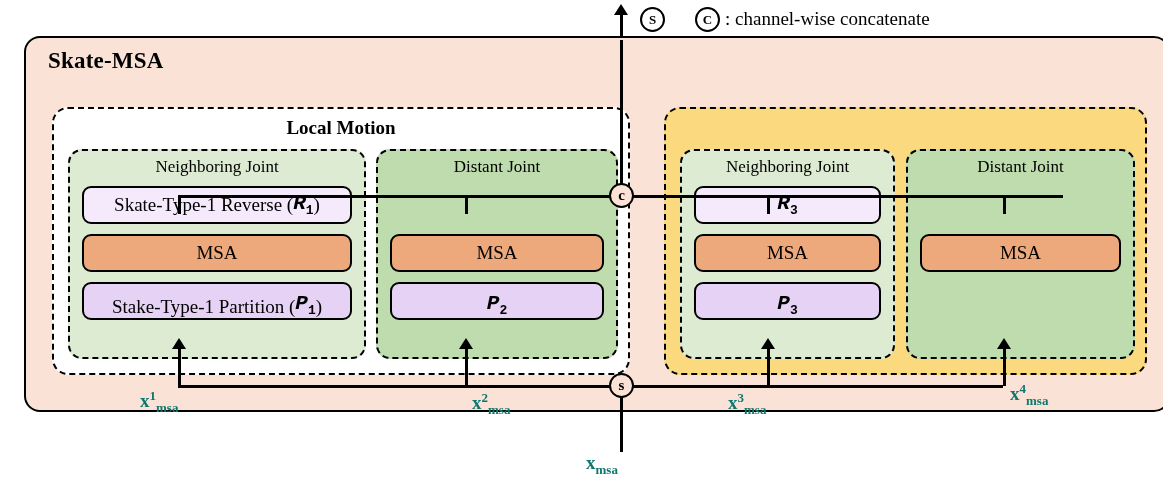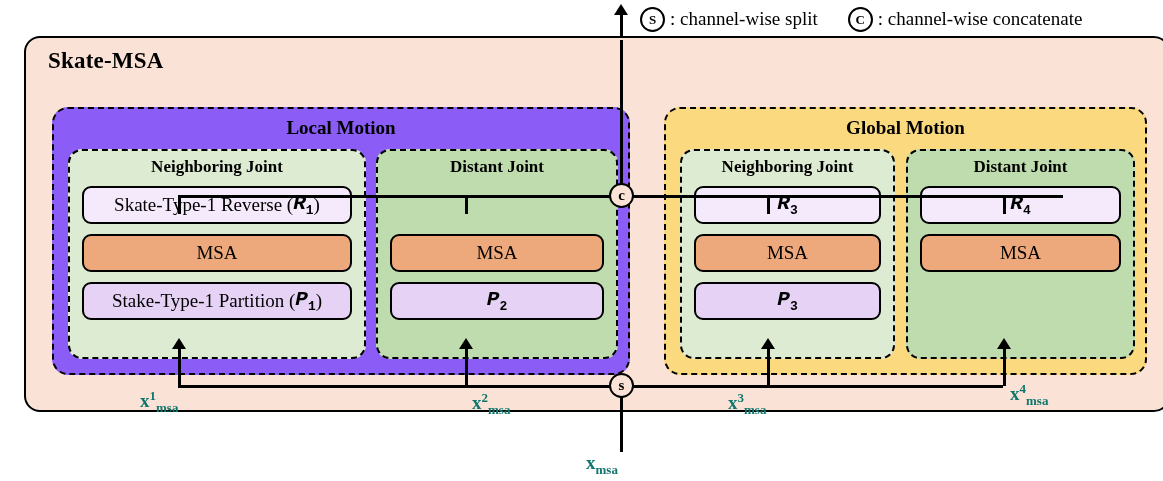--- a/index.html
+++ b/index.html
@@ -52,21 +52,21 @@
     letter-spacing: .2px;
   }
 
   
   .motion {
     position: absolute;
     border: 2.6px dashed #000;
     border-radius: 16px;
     box-sizing: border-box;
   }
-  .motion-local  { left: 26px;  top: 69px; width: 578px; height: 268px; background: #8b5cf6; }
+  .motion-local  { left: 26px;  top: 69px; width: 578px; height: 268px; background: #ffffff; }
   .motion-global { left: 638px; top: 69px; width: 483px; height: 268px; background: #fbd97f; }
   .motion-title {
     position: absolute; left: 0; right: 0; top: 8px;
     text-align: center;
     font-size: 19px; font-weight: bold; color: #000;
   }
 
   
   .joint {
     position: absolute;
@@ -77,38 +77,38 @@
   }
   .joint-neighbor { background: #dcebd2; }
   .joint-distant  { background: #bedcae; }
   .j1 { left: 14px;  width: 298px; }
   .j2 { left: 322px; width: 242px; }
   .j3 { left: 14px;  width: 215px; }
   .j4 { left: 240px; width: 229px; }
   .joint-title {
     position: absolute; left: 0; right: 0; top: 6px;
     text-align: center;
-    font-size: 17px; font-weight: bold; color: #000;
+    font-size: 17px; font-weight: normal; color: #000;
   }
 
   
   .op {
     position: absolute;
     left: 12px; right: 12px;
     height: 38px;
     border: 2.4px solid #000;
     border-radius: 9px;
     box-sizing: border-box;
     display: flex; align-items: center; justify-content: center;
     font-size: 19px; color: #000;
     white-space: nowrap;
   }
   .op-r   { top: 35px;  background: #f5eafb; }
   .op-msa { top: 83px;  background: #eda87b; }
-  .op-p   { top: 131px; background: #e6d2f5; }
+  .op-p   { top: 131px; background: #e6d2f5; align-items: flex-end; }
 
   .mathsym {
     font-family: Liberation Mono, monospace;
     font-weight: bold; font-style: italic;
     font-size: 21px;
   }
   .mathsym sub { font-size: 13px; font-weight: bold; font-style: normal; }
 
   
   .wire { position: absolute; background: #000; }
@@ -144,21 +144,20 @@
   .siglabel sub { font-size: 13px; font-weight: bold; }
 </style>
 </head>
 <body>
 
 <div id="stage">
 
   <div class="legend">
     <div class="legend-item">
       <span class="circ">S</span>
-      <span>: channel-wise split</span>
     </div>
     <div class="legend-item">
       <span class="circ">C</span>
       <span>: channel-wise concatenate</span>
     </div>
   </div>
 
   <div class="wire wv" style="left:620px; top:12px; height:30px;"></div>
   <div class="arrow-up" style="left:614px; top:4px;"></div>
 
@@ -192,42 +191,38 @@
 
         <div class="op op-msa">MSA</div>
 
         <div class="op op-p">
           <span class="mathsym"><span>P</span><sub>2</sub></span>
         </div>
       </div>
     </div>
 
     <div class="motion motion-global">
-      <div class="motion-title">Global Motion</div>
 
       <div class="joint joint-neighbor j3">
         <div class="joint-title">Neighboring Joint</div>
 
         <div class="op op-r">
           <span class="mathsym"><span>R</span><sub>3</sub></span>
         </div>
 
         <div class="op op-msa">MSA</div>
 
         <div class="op op-p">
           <span class="mathsym"><span>P</span><sub>3</sub></span>
         </div>
       </div>
 
       <div class="joint joint-distant j4">
         <div class="joint-title">Distant Joint</div>
 
-        <div class="op op-r">
-          <span class="mathsym"><span>R</span><sub>4</sub></span>
-        </div>
 
         <div class="op op-msa">MSA</div>
 
       </div>
     </div>
   </div>
 
   <div class="wire wh" style="left:178px; top:195px; width:440px;"></div>
   <div class="wire wh" style="left:633px; top:195px; width:430px;"></div>
 

